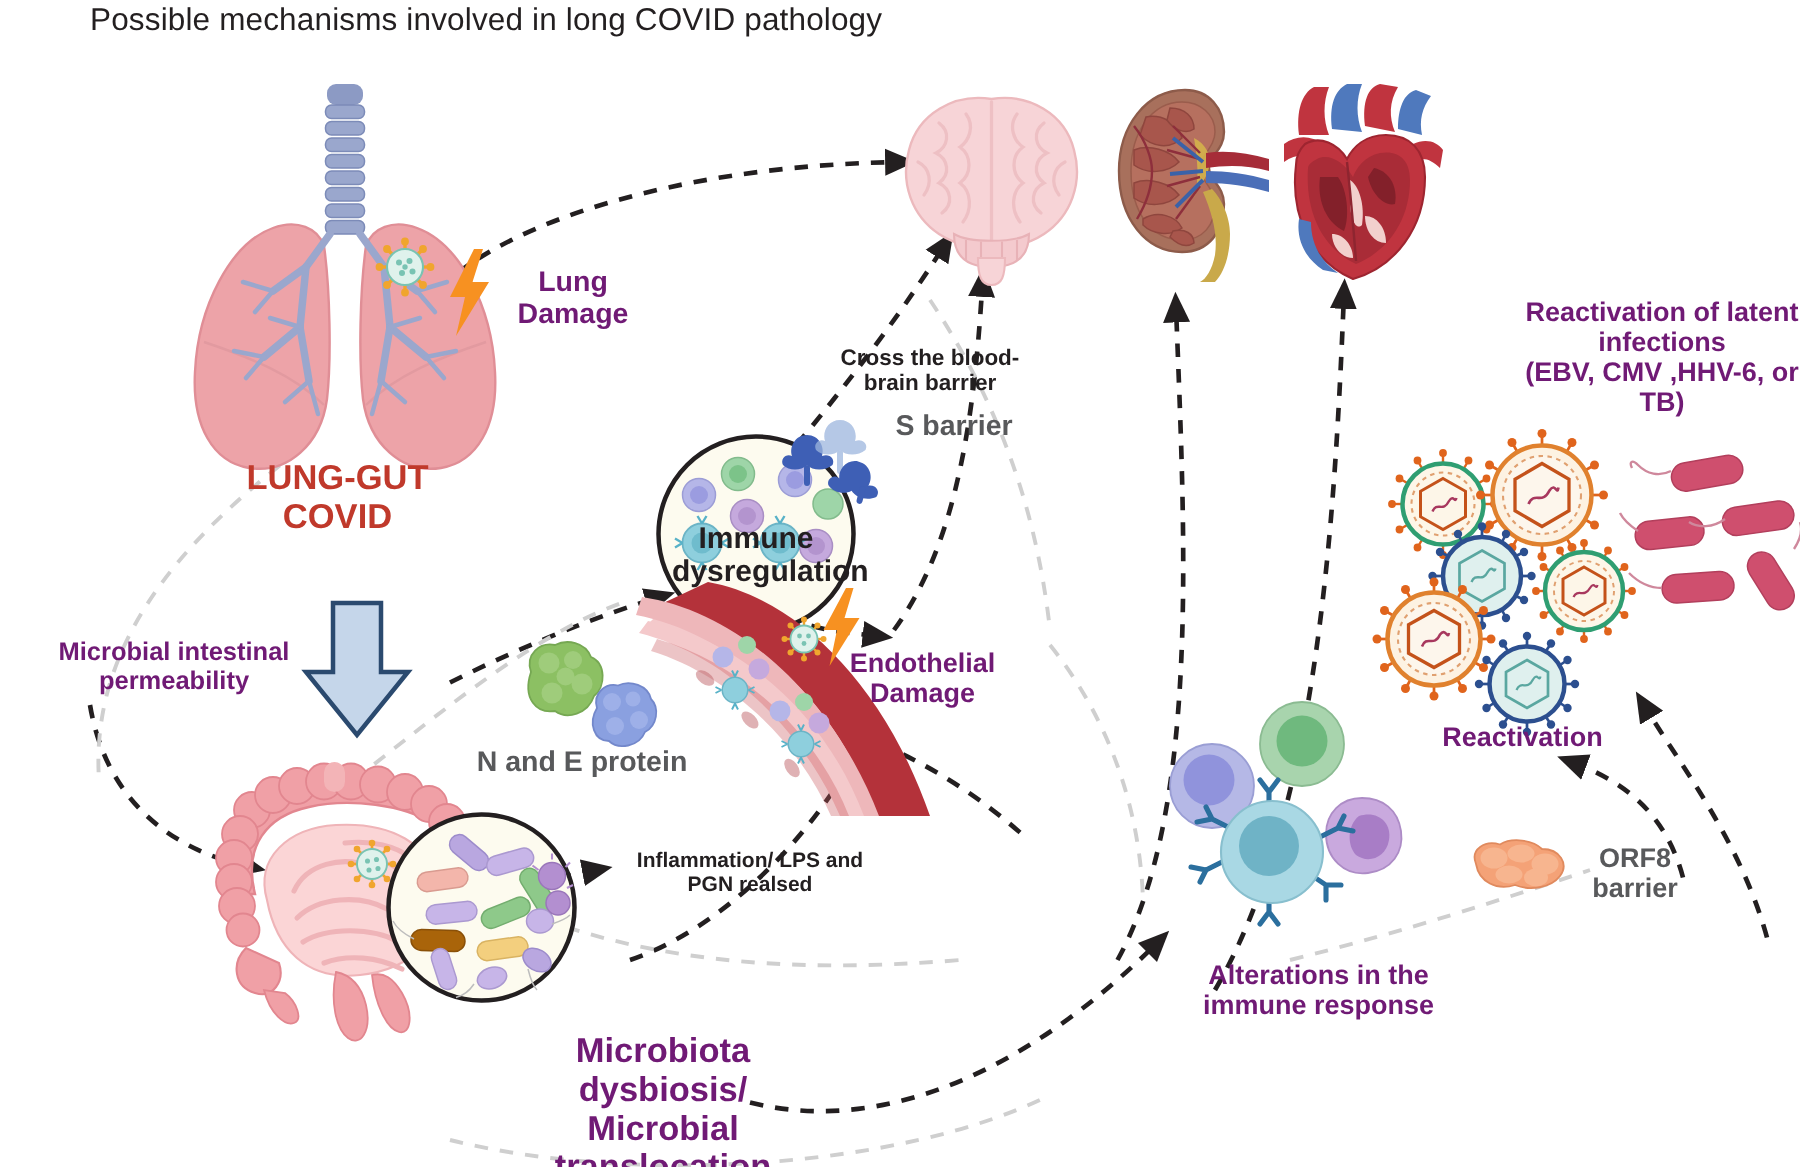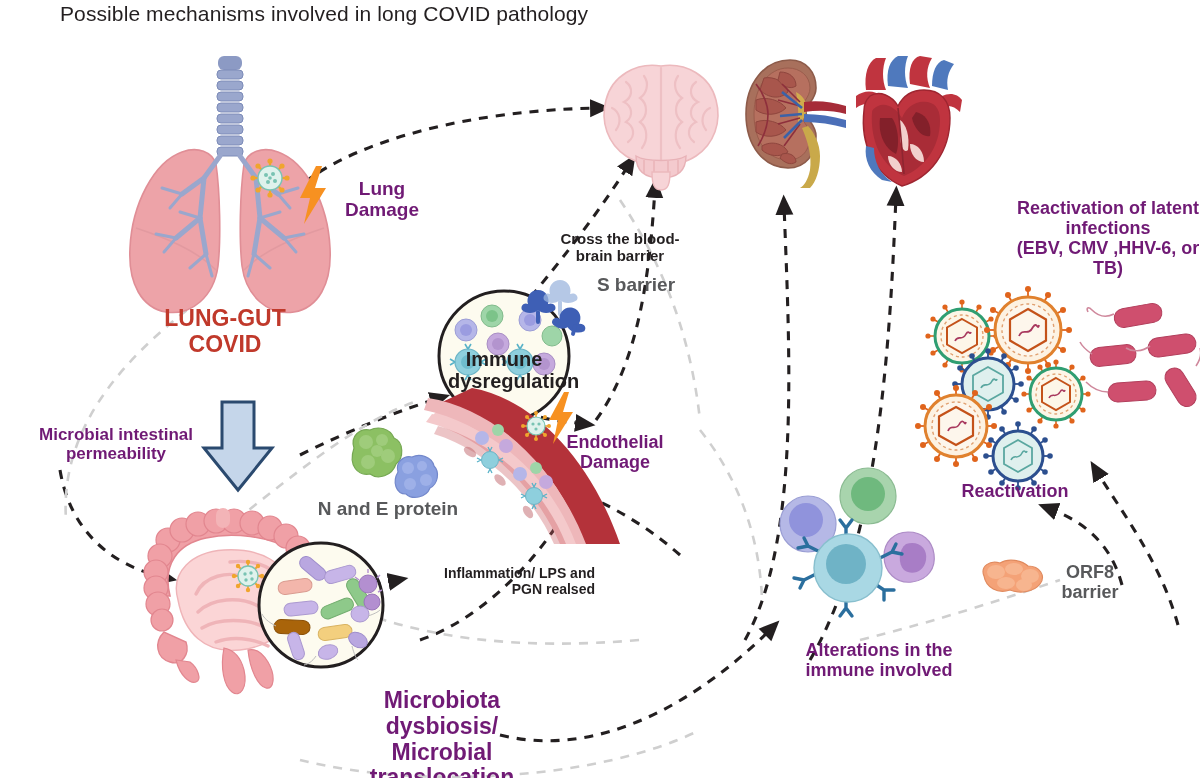--- a/index.html
+++ b/index.html
@@ -761,26 +761,26 @@
       <div class="lbl" style="position: absolute; left: 18px; top: 425px; width: 196px; font-size: 17px;">Microbial intestinal
 permeability</div>
       <div class="lbl lbl-gray" style="position: absolute; left: 308px; top: 498px; width: 160px; font-size: 19px; text-align: center;">N and E protein</div>
       <div class="lbl lbl-plain" style="position: absolute; left: 448px; top: 348px; width: 112px; font-size: 20px;">Immune
 dysregulation</div>
       <div class="lbl lbl-plain" style="position: absolute; left: 558px; top: 231px; width: 124px; font-size: 15px;">Cross the blood-
 brain barrier</div>
       <div class="lbl lbl-gray" style="position: absolute; left: 588px; top: 274px; width: 96px; font-size: 19px;">S barrier</div>
       <div class="lbl" style="position: absolute; left: 556px; top: 432px; width: 118px; font-size: 18px;">Endothelial
 Damage</div>
-      <div class="lbl lbl-plain" style="position: absolute; left: 405px; top: 566px; width: 190px; font-size: 14px; text-align: right;">Inflammation/ LPS and
+      <div class="lbl lbl-plain" style="position: absolute; left: 405px; top: 566px; width: 190px; font-size: 14px;">Inflammation/ LPS and
 PGN realsed</div>
       <div class="lbl" style="position: absolute; left: 330px; top: 688px; width: 224px; font-size: 23px;">Microbiota dysbiosis/
 Microbial translocation</div>
       <div class="lbl" style="position: absolute; left: 782px; top: 640px; width: 194px; font-size: 18px;">Alterations in the
-immune involved</div>
+immune response</div>
       <div class="lbl" style="position: absolute; left: 1002px; top: 198px; width: 212px; font-size: 18px;">Reactivation of latent
 infections
 (EBV, CMV ,HHV-6, or
 TB)</div>
       <div class="lbl" style="position: absolute; left: 948px; top: 481px; width: 134px; font-size: 18px;">Reactivation</div>
       <div class="lbl lbl-gray" style="position: absolute; left: 1048px; top: 562px; width: 84px; font-size: 18px;">ORF8
 barrier</div>
     </div>
 
 </div>

